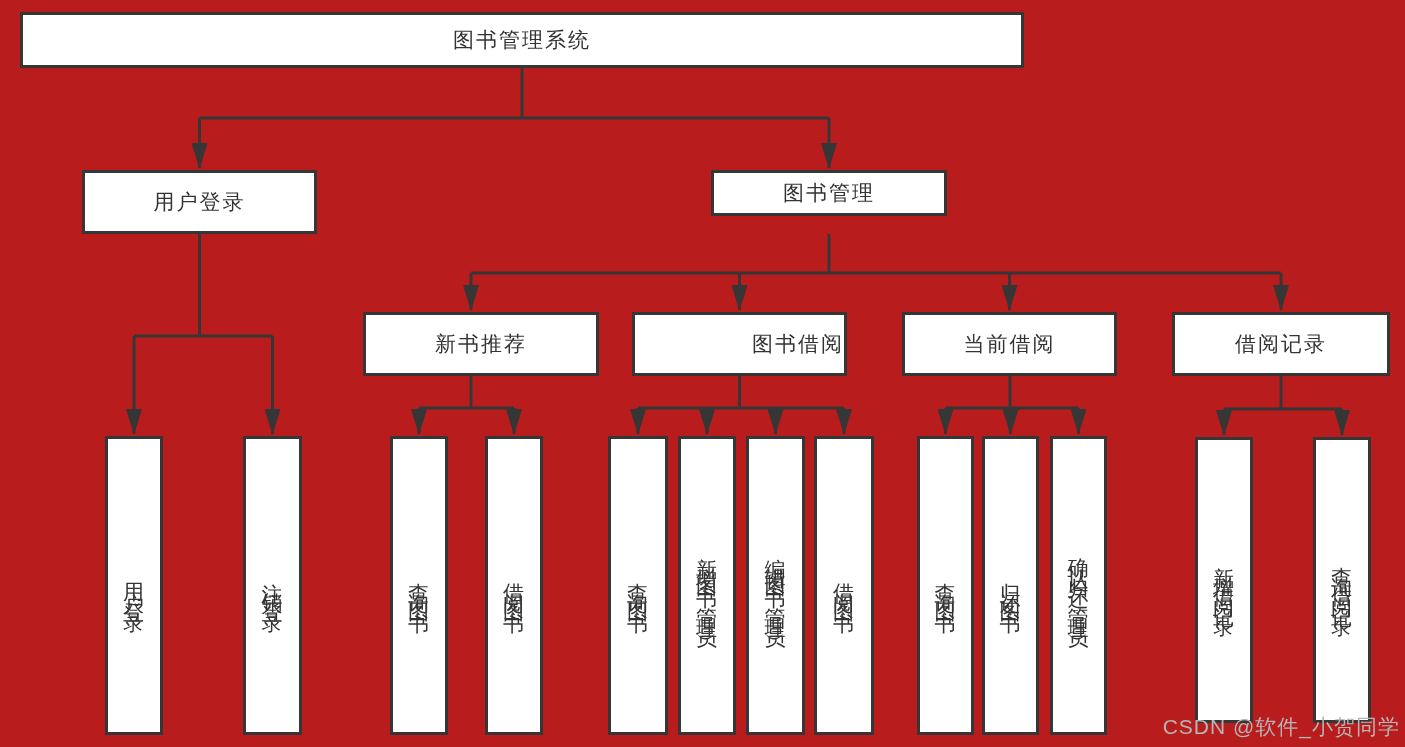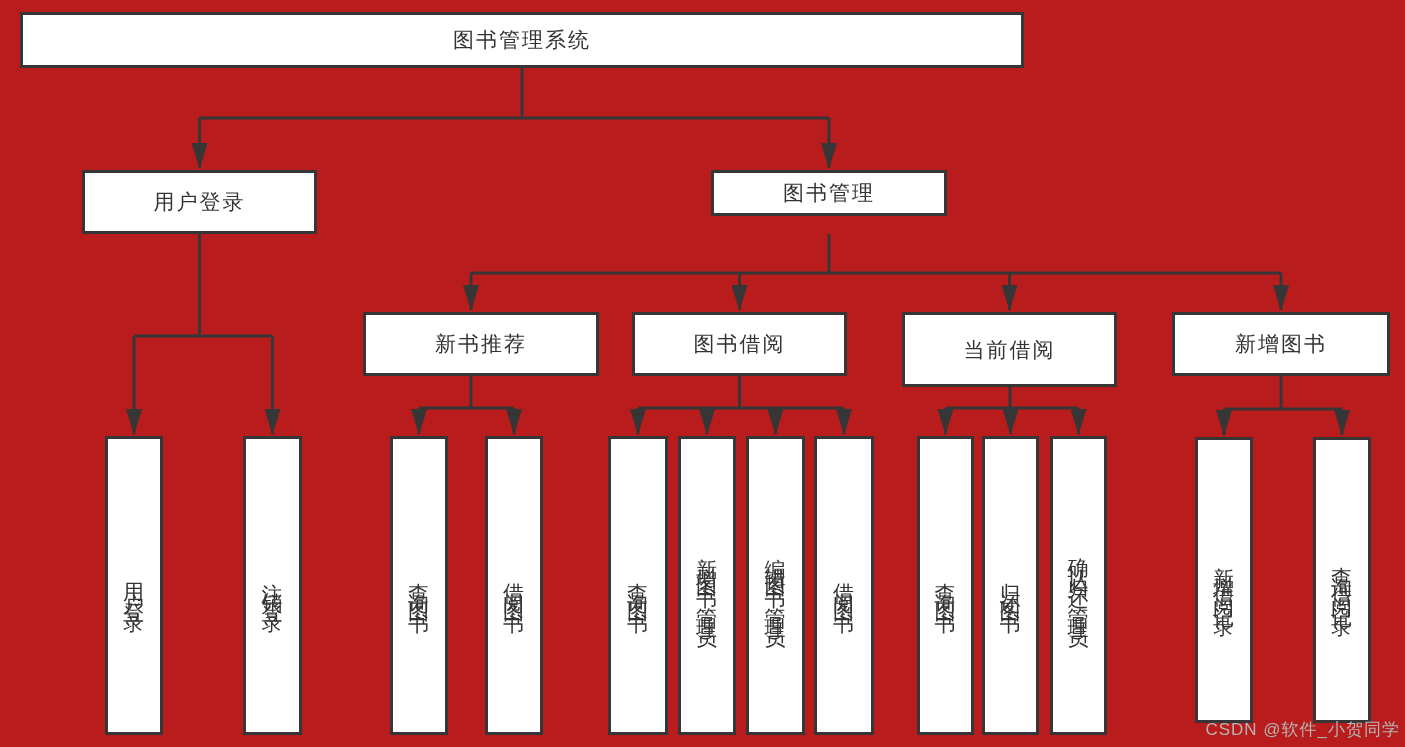--- a/index.html
+++ b/index.html
@@ -49,21 +49,21 @@
     font-size: 21px;
     letter-spacing: 10px;
     line-height: 1;
     color: #333333;
     white-space: nowrap;
   }
   .watermark {
     position: absolute;
     right: 5px;
     bottom: 6px;
-    font-size: 17px;
+    font-size: 21px;
     letter-spacing: 1px;
     color: #b5b5b5;
     z-index: 10;
     white-space: nowrap;
   }
 </style>
 </head>
 <body>
 
 <div id="canvas">
@@ -125,28 +125,28 @@
   <div class="hbox" style="left:82px; top:170px; width:235px; height:64px;">
     <span>用户登录</span>
   </div>
   <div class="hbox" style="left:711px; top:170px; width:236px; height:46px;">
     <span>图书管理</span>
   </div>
 
   <div class="hbox" style="left:363px; top:312px; width:236px; height:64px;">
     <span>新书推荐</span>
   </div>
-  <div class="hbox" style="left:632px; top:312px; width:215px; height:64px;">
+  <div class="hbox" style="left:632px; top:312px; width:215px; height:64px;justify-content:flex-end;">
     <span>图书借阅</span>
   </div>
-  <div class="hbox" style="left:902px; top:312px; width:215px; height:75px;">
+  <div class="hbox" style="left:902px; top:312px; width:215px; height:64px;">
     <span>当前借阅</span>
   </div>
   <div class="hbox" style="left:1172px; top:312px; width:218px; height:64px;">
-    <span>新增图书</span>
+    <span>借阅记录</span>
   </div>
 
   <div class="vbox" style="left:105px; top:436px; width:58px; height:299px;">
     <span class="vtext">用户登录</span>
   </div>
   <div class="vbox" style="left:243px; top:436px; width:59px; height:299px;">
     <span class="vtext">注销登录</span>
   </div>
 
   <div class="vbox" style="left:390px; top:436px; width:58px; height:299px;">

